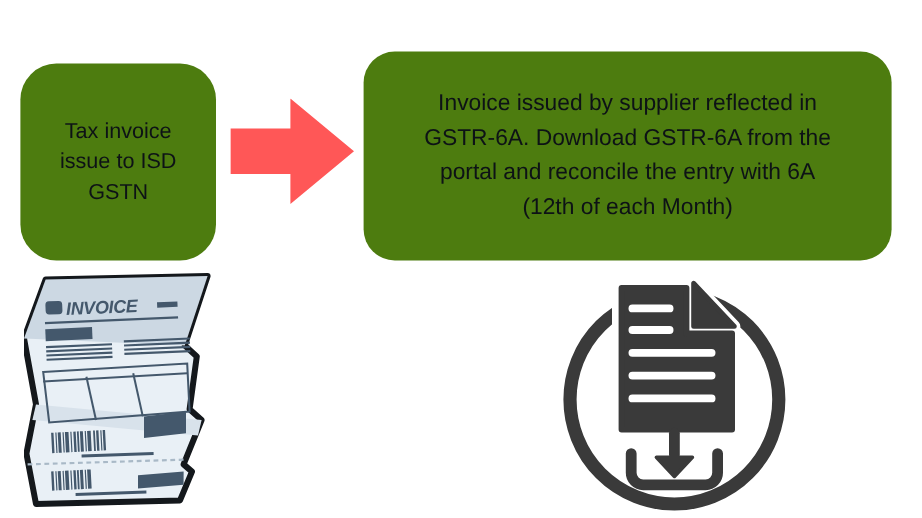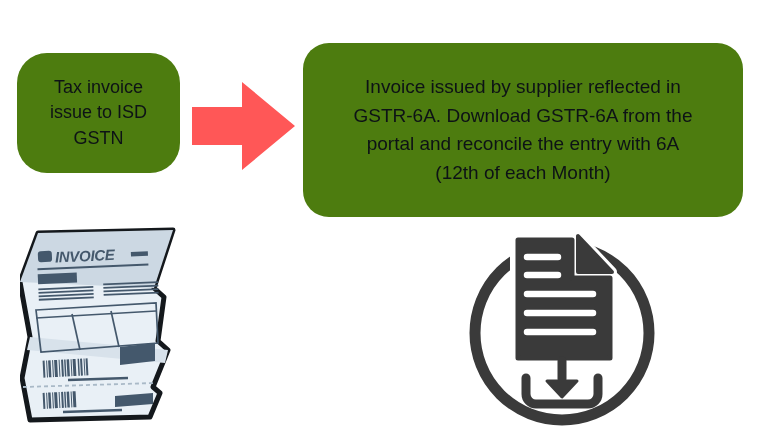--- a/index.html
+++ b/index.html
@@ -14,21 +14,21 @@
     position:absolute;
     background:#4d7c0f;
     display:flex;align-items:center;justify-content:center;
     text-align:center;
     color:#0d1216;
   }
   .flow-box .box-text{
     white-space:pre-line;
   }
   .box-left{
-    left:17px;top:53px;width:163px;height:120px;
+    left:17px;top:53px;width:163px;height:164px;
     border-radius:30px;
     font-size:18px;line-height:1.42;
   }
   .box-right{
     left:303px;top:43px;width:440px;height:174px;
     border-radius:26px;
     font-size:19px;line-height:1.5;
     padding:0 8px;box-sizing:border-box;
   }
   .arrow-svg{position:absolute;left:192px;top:82px;}

